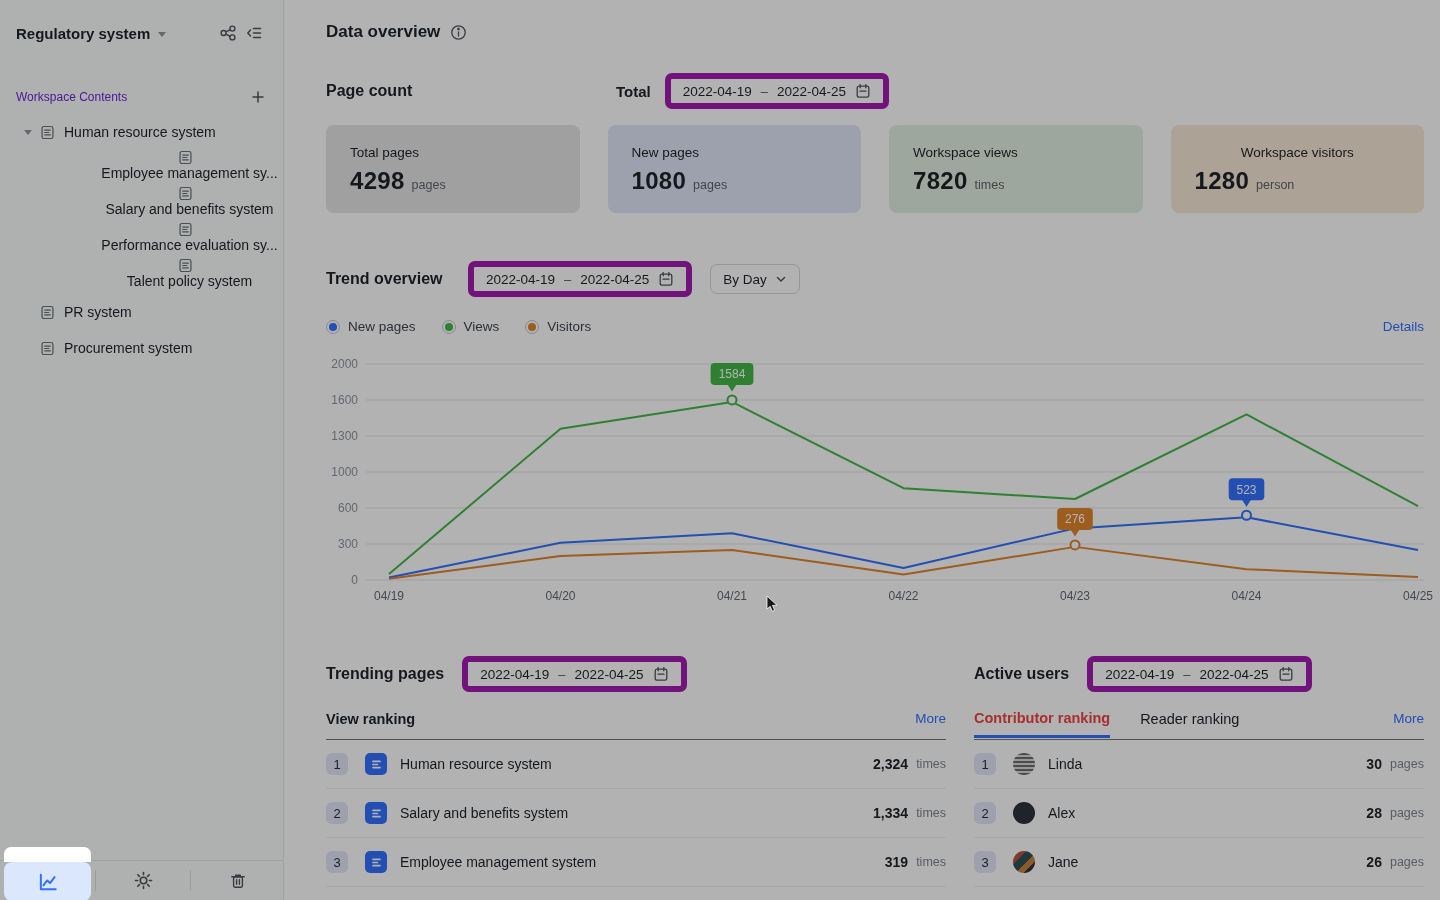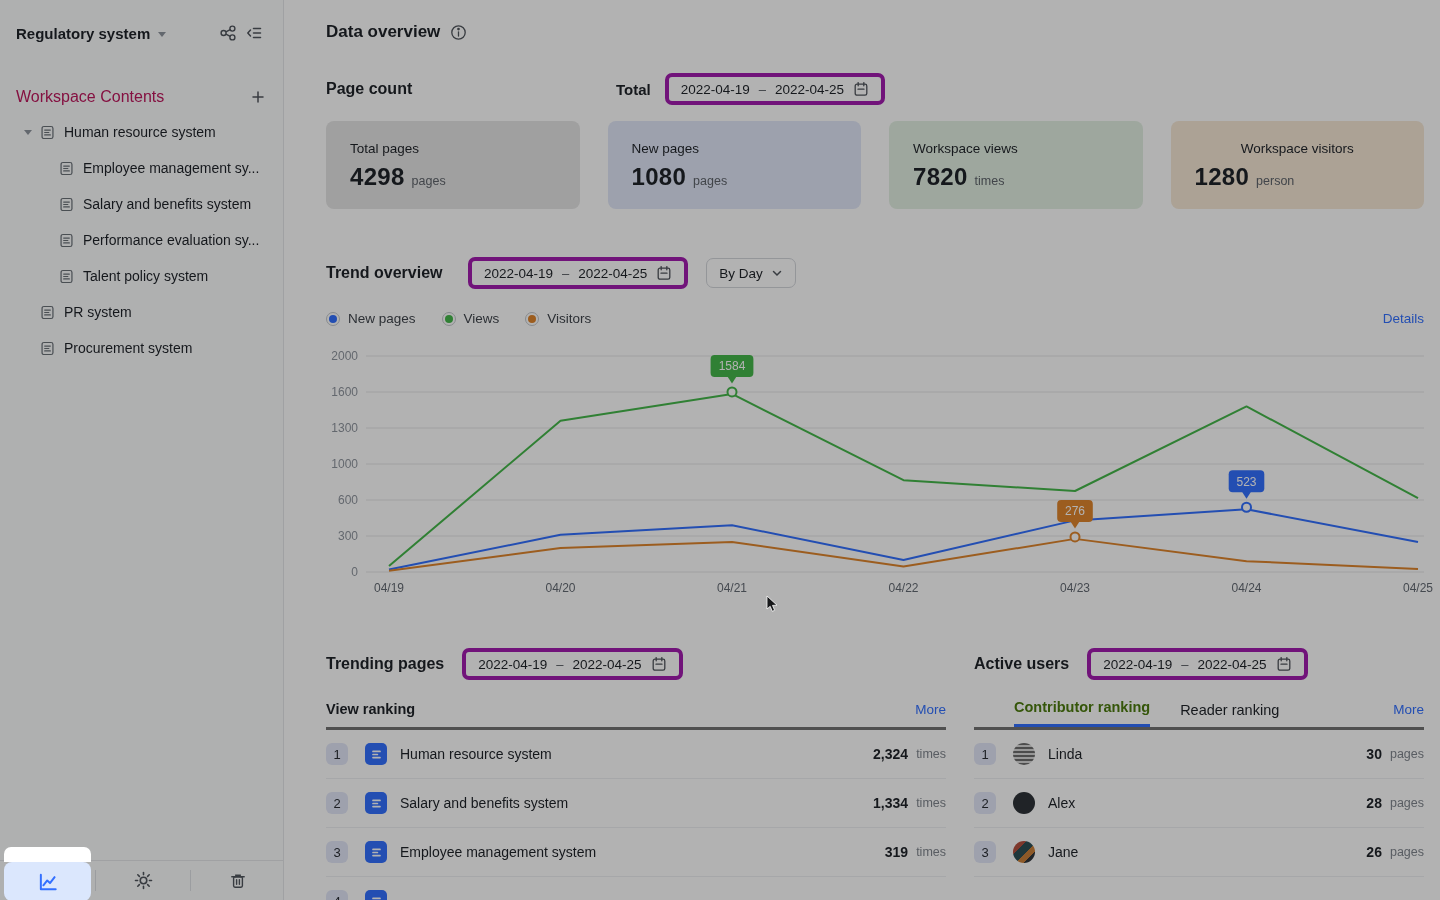--- a/index.html
+++ b/index.html
@@ -15,42 +15,42 @@
     border-top:5.5px solid #8f959e;margin-top:2px;}
   .side-head .spacer{flex:1;}
   .icon-btn{display:inline-flex;align-items:center;justify-content:center;width:26px;height:26px;
     border-radius:5px;cursor:pointer;}
   .search-box{display:flex;align-items:center;gap:8px;margin:0 8px 0 10px;height:32px;
     background:#eff0f2;border-radius:6px;padding:0 10px;box-sizing:border-box;width:266px;}
   .search-box input{border:none;outline:none;background:transparent;font-size:14px;color:#1f2329;
     width:200px;font-family:"Liberation Sans",sans-serif;}
   .search-box input::placeholder{color:#8f959e;}
   .ws-contents{display:flex;align-items:center;margin:26px 14px 6px 16px;}
-  .ws-contents-label{font-size:16px;color:#be185d;flex:1;}
+  .ws-contents-label{font-size:12px;color:#6d28d9;flex:1;}
   .tree-row{display:flex;align-items:center;height:36px;padding-left:16px;cursor:pointer;}
   .caret{width:24px;display:flex;justify-content:center;align-items:center;}
   .caret::before{content:"";width:0;height:0;}
   .tree-row.expanded .caret::before{content:"";border-left:4.5px solid transparent;
     border-right:4.5px solid transparent;border-top:5.5px solid #8f959e;}
-  .tree-row.lvl1{padding-left:59px;}
+  .tree-row.lvl1{padding-left:96px;flex-direction:column;}
   .doc-ic{display:inline-flex;margin-right:9px;}
   .tree-label{font-size:14px;color:#1f2329;white-space:nowrap;overflow:hidden;text-overflow:ellipsis;max-width:185px;}
   .side-toolbar{position:absolute;left:0;bottom:0;width:283px;height:39px;border-top:1px solid #e5e7ea;}
   .tool-div{position:absolute;top:9px;width:1px;height:21px;background:#dfe1e5;}
   .tool-ic{position:absolute;top:0;height:39px;display:flex;align-items:center;justify-content:center;width:40px;cursor:pointer;}
   
   .main{position:absolute;left:300px;top:0;width:1156px;height:900px;background:#fff;overflow:hidden;}
   .main-inner{padding:0 32px 0 26px;}
   .page-title-row{display:flex;align-items:center;gap:10px;margin-top:22px;}
   .page-title{font-size:17px;font-weight:700;color:#1f2329;}
   .sec-title{font-size:16px;font-weight:700;color:#1f2329;}
   .pc-head{display:flex;align-items:center;margin-top:31px;}
   .pc-head .sec-title{width:290px;}
   .total-label{font-size:15px;font-weight:700;margin-right:14px;}
-  .date-pill{display:flex;align-items:center;gap:9px;height:30px;padding:12px 12px;border:4px solid #a21caf;
+  .date-pill{display:flex;align-items:center;gap:9px;height:30px;padding:12px 12px;border:6px solid #a21caf;
     border-radius:7px;background:#fff;cursor:pointer;box-sizing:border-box;}
   .date-pill .dt{font-size:13.5px;color:#1f2329;}
   .date-pill .dsep{font-size:13px;color:#51565d;}
   .cards{display:flex;gap:28px;margin-top:16px;}
   .stat-card{flex:1;height:88px;border-radius:8px;padding:20px 24px;box-sizing:border-box;}
   .stat-label{font-size:13.5px;color:#1f2329;}
   .stat-line{margin-top:7px;display:flex;align-items:baseline;gap:7px;}
   .stat-value{font-size:24px;font-weight:700;color:#1f2329;letter-spacing:.3px;}
   .stat-unit{font-size:12.5px;color:#5f646b;}
   .trend-head{display:flex;align-items:center;margin-top:48px;gap:18px;}
@@ -64,26 +64,26 @@
   .legend-dot{width:8px;height:8px;border-radius:50%;}
   .legend-name{font-size:13.5px;color:#41464d;}
   .legend-row .spacer{flex:1;}
   .link{font-size:13.5px;color:#3370ff;cursor:pointer;}
   .chart-wrap{position:relative;margin-top:22px;height:248px;}
   
   .bottom{display:flex;margin-top:52px;gap:28px;}
   .col-left{width:620px;}
   .col-right{flex:1;}
   .sec-head{display:flex;align-items:center;gap:18px;}
-  .subhead{display:flex;align-items:flex-end;margin-top:16px;height:31px;border-bottom:3px solid #737373;}
+  .subhead{display:flex;align-items:center;margin-top:16px;height:31px;border-bottom:1px solid #737373;}
   .subhead-title{font-size:14.5px;font-weight:700;color:#1f2329;padding-bottom:10px;}
   .subhead .spacer{flex:1;}
   .subhead .link{padding-bottom:10px;}
   .tab{font-size:14.5px;color:#1f2329;padding-bottom:9px;cursor:pointer;margin-right:30px;}
-  .tab.active{color:#4d7c0f;font-weight:700;border-bottom:3px solid #3370ff;margin-left:40px;}
+  .tab.active{color:#ef4444;font-weight:700;border-bottom:3px solid #3370ff;}
   .rank-row{display:flex;align-items:center;height:48px;border-bottom:1px solid #eef0f2;cursor:pointer;}
   .rank-badge{width:22px;height:22px;border-radius:6px;background:#e3e7f8;color:#2b2f36;font-size:13px;
     display:flex;align-items:center;justify-content:center;margin-right:17px;}
   .rank-doc{width:22px;height:22px;border-radius:5px;background:#3370ff;display:flex;align-items:center;
     justify-content:center;margin-right:13px;}
   .rank-title{font-size:14px;color:#1f2329;flex:1;}
   .rank-val{font-size:14px;font-weight:700;color:#1f2329;margin-right:8px;}
   .rank-unit{font-size:12.5px;color:#80868e;}
   .avatar{width:22px;height:22px;border-radius:50%;margin-right:13px;background:#ccc;overflow:hidden;}
   .av-stripes{background:repeating-linear-gradient(0deg,#6d6d6d 0 2px,#d8d8d8 2px 4px);}

